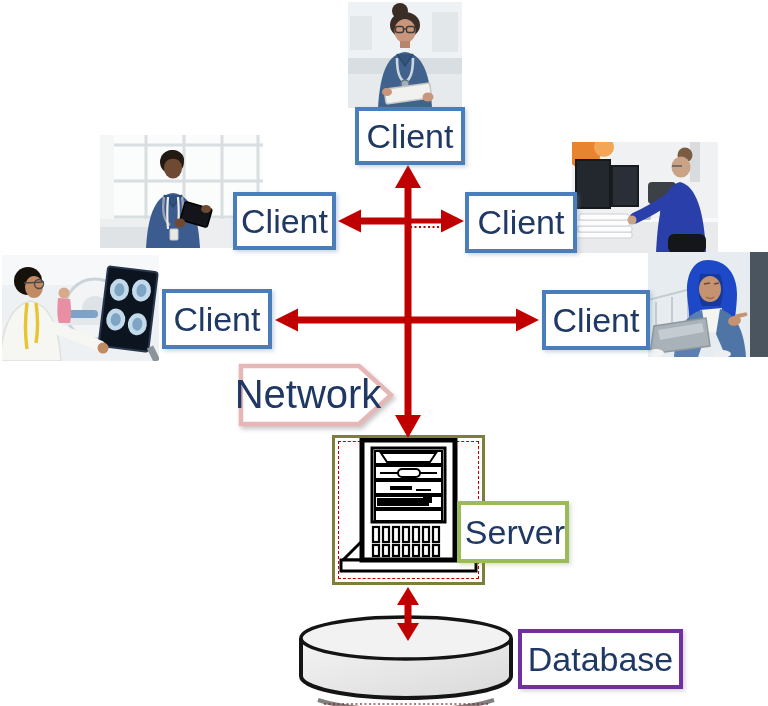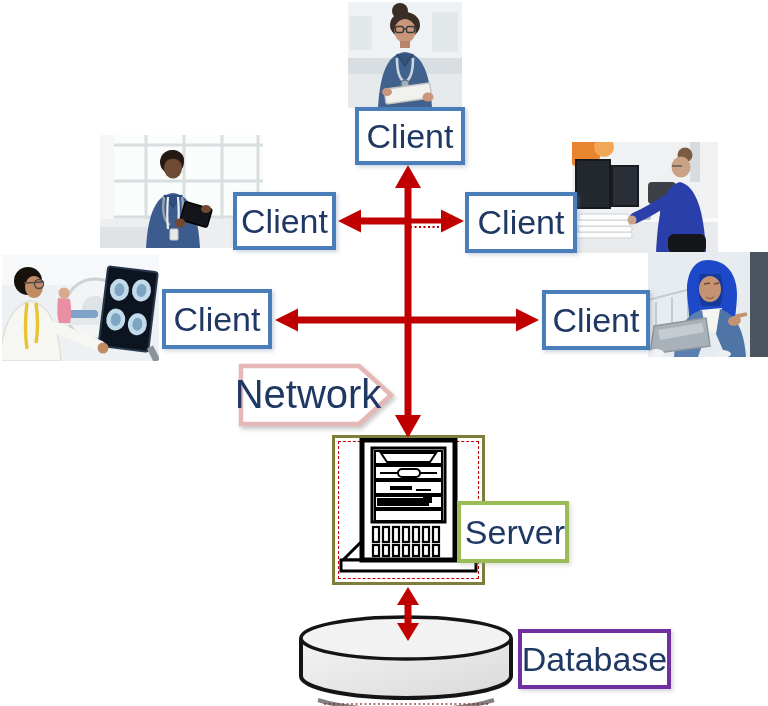--- a/index.html
+++ b/index.html
@@ -286,17 +286,17 @@
       <linearGradient id="cylGrad" x1="0" y1="0" x2="1" y2="1">
         <stop offset="0" stop-color="#f4f4f4"></stop>
         <stop offset="1" stop-color="#d9d9d9"></stop>
       </linearGradient>
     </defs>
     <path d="M 7,28 L 7,66 A 105,22 0 0 0 217,66 L 217,28" fill="url(#cylGrad)" stroke="#141414" stroke-width="4"></path>
     <ellipse cx="112" cy="28" rx="105" ry="21" fill="#f2f2f2" stroke="#141414" stroke-width="3.5"></ellipse>
     <path d="M 24,90 A 105,22 0 0 0 200,90" fill="none" stroke="#1a1a1a" stroke-width="4" opacity="0.55"></path>
     <line x1="30" y1="94" x2="196" y2="94" stroke="#8b1a1a" stroke-width="1.6" stroke-dasharray="2 2.5" opacity="0.8"></line>
   </svg>
-  <div class="label-box database-lab" style="left:518px;top:629px;width:153px;height:60px;z-index:11;">
+  <div class="label-box database-lab" style="left:518px;top:629px;width:165px;height:60px;z-index:11;">
     <span>Database</span>
   </div>
 
 </div>
 
 </body></html>

